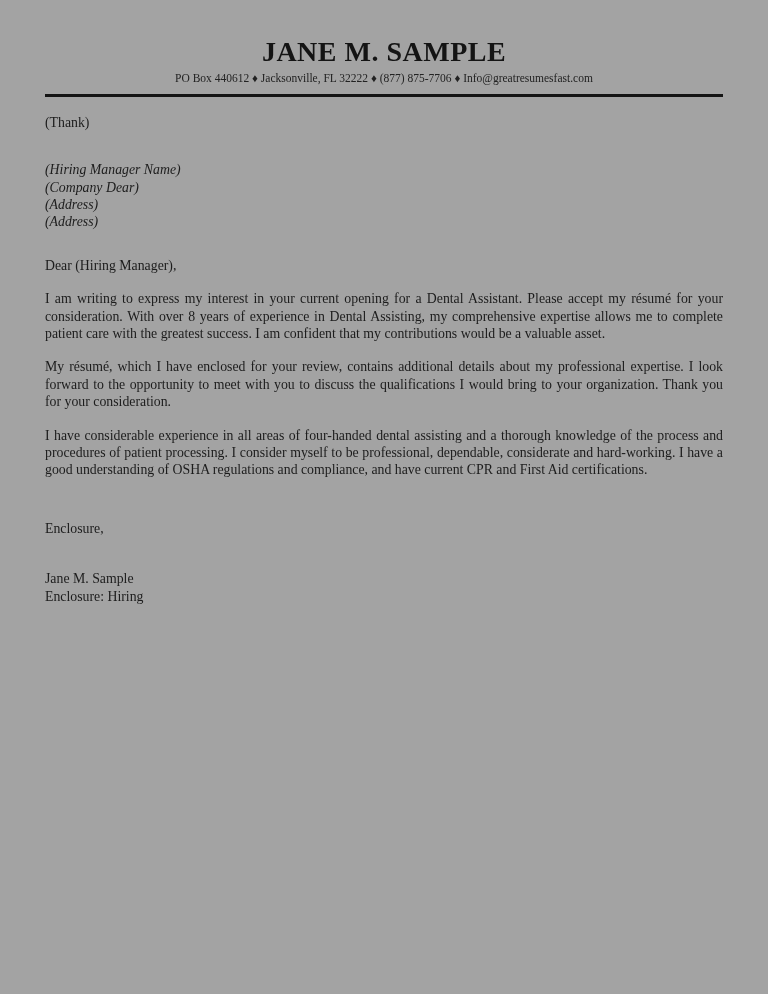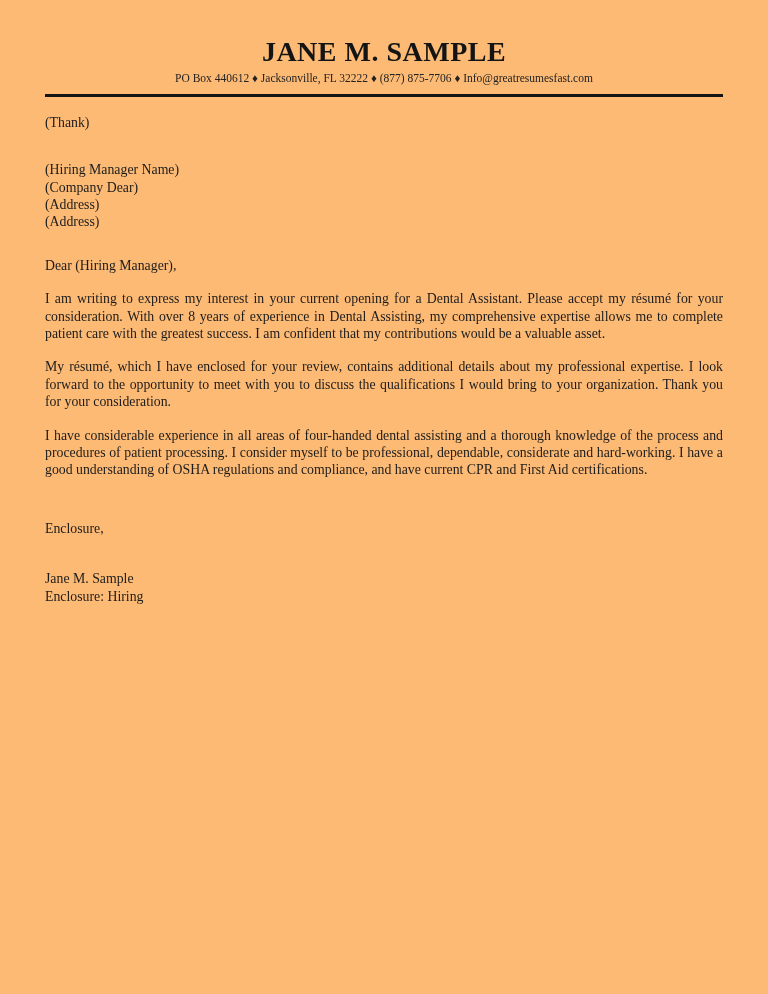--- a/index.html
+++ b/index.html
@@ -4,21 +4,21 @@
 <style>
   html, body {
     margin: 0;
     padding: 0;
     background: #ffffff;
   }
   .page {
     position: relative;
     width: 768px;
     height: 994px;
-    background: #fdba74;
+    background: #a3a3a3;
     font-family: "Liberation Serif", "DejaVu Serif", serif;
     color: #1c1c1c;
     overflow: hidden;
     box-sizing: border-box;
   }
   .header {
     text-align: center;
     padding-top: 37px;
   }
   .name {
@@ -42,20 +42,21 @@
   .content {
     margin: 0 45px;
     font-size: 13.8px;
     line-height: 17.4px;
   }
   .date-line {
     margin-top: 17px;
   }
   .recipient-block {
     margin-top: 30px;
+    font-style: italic;
   }
   .recipient-block div {
     margin: 0;
   }
   .salutation {
     margin-top: 26px;
   }
   .para {
     margin-top: 16px;
     text-align: justify;

